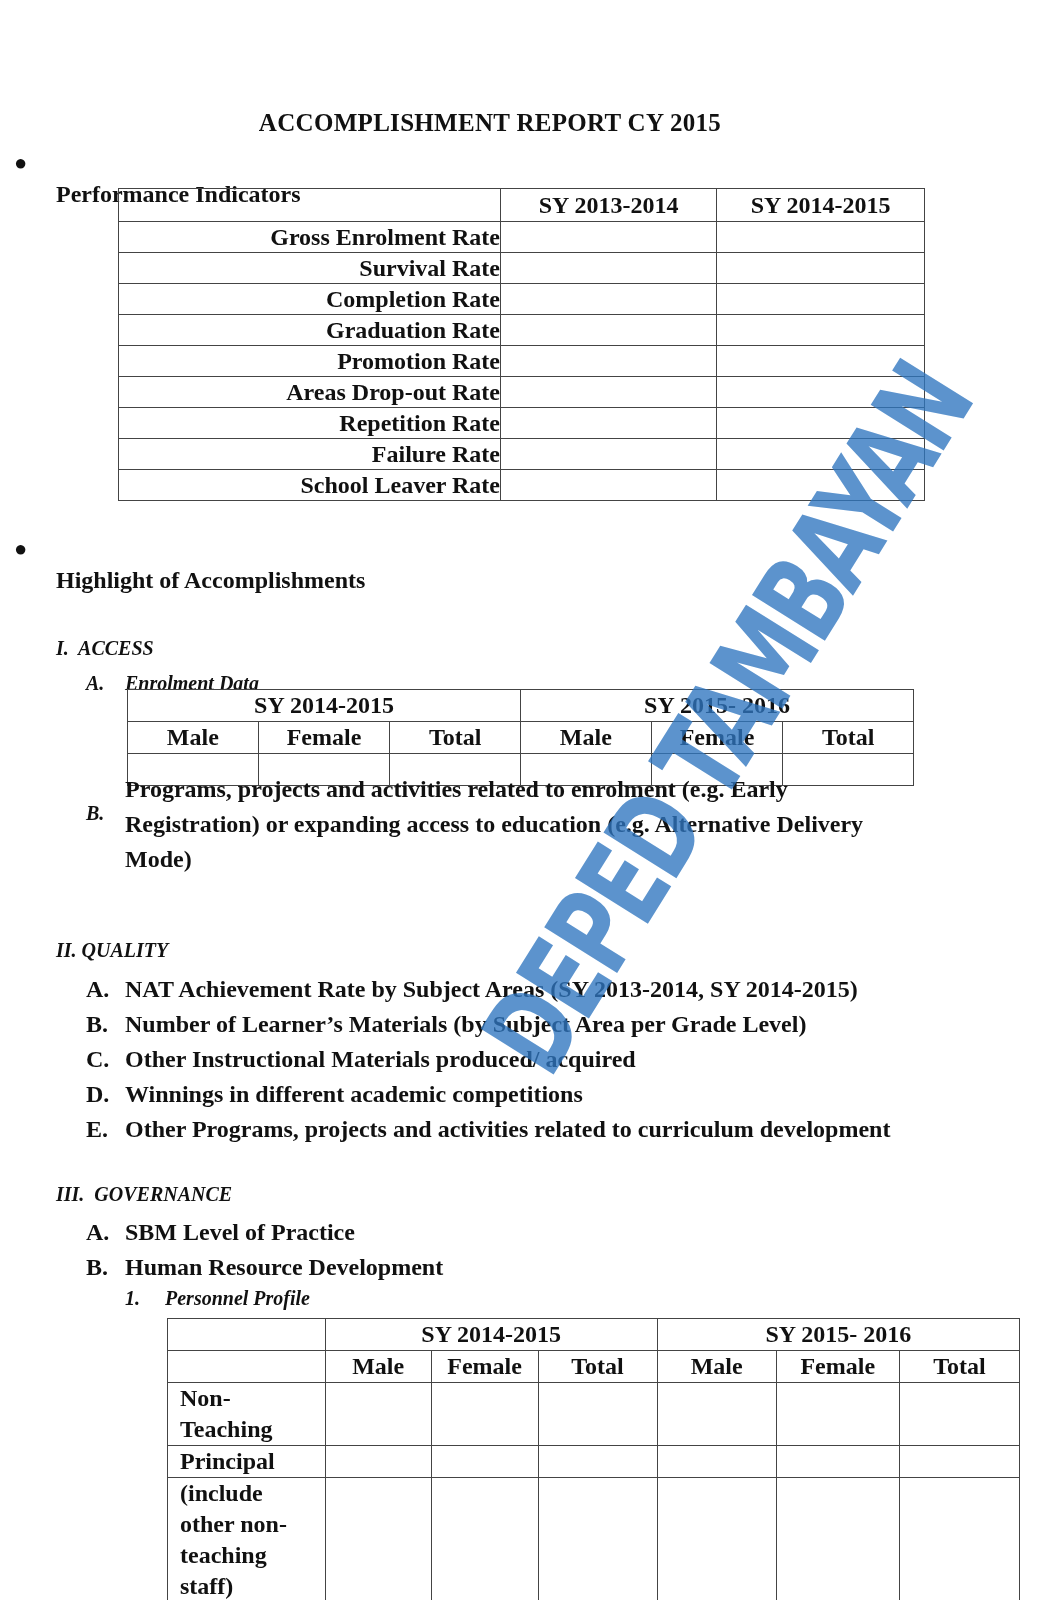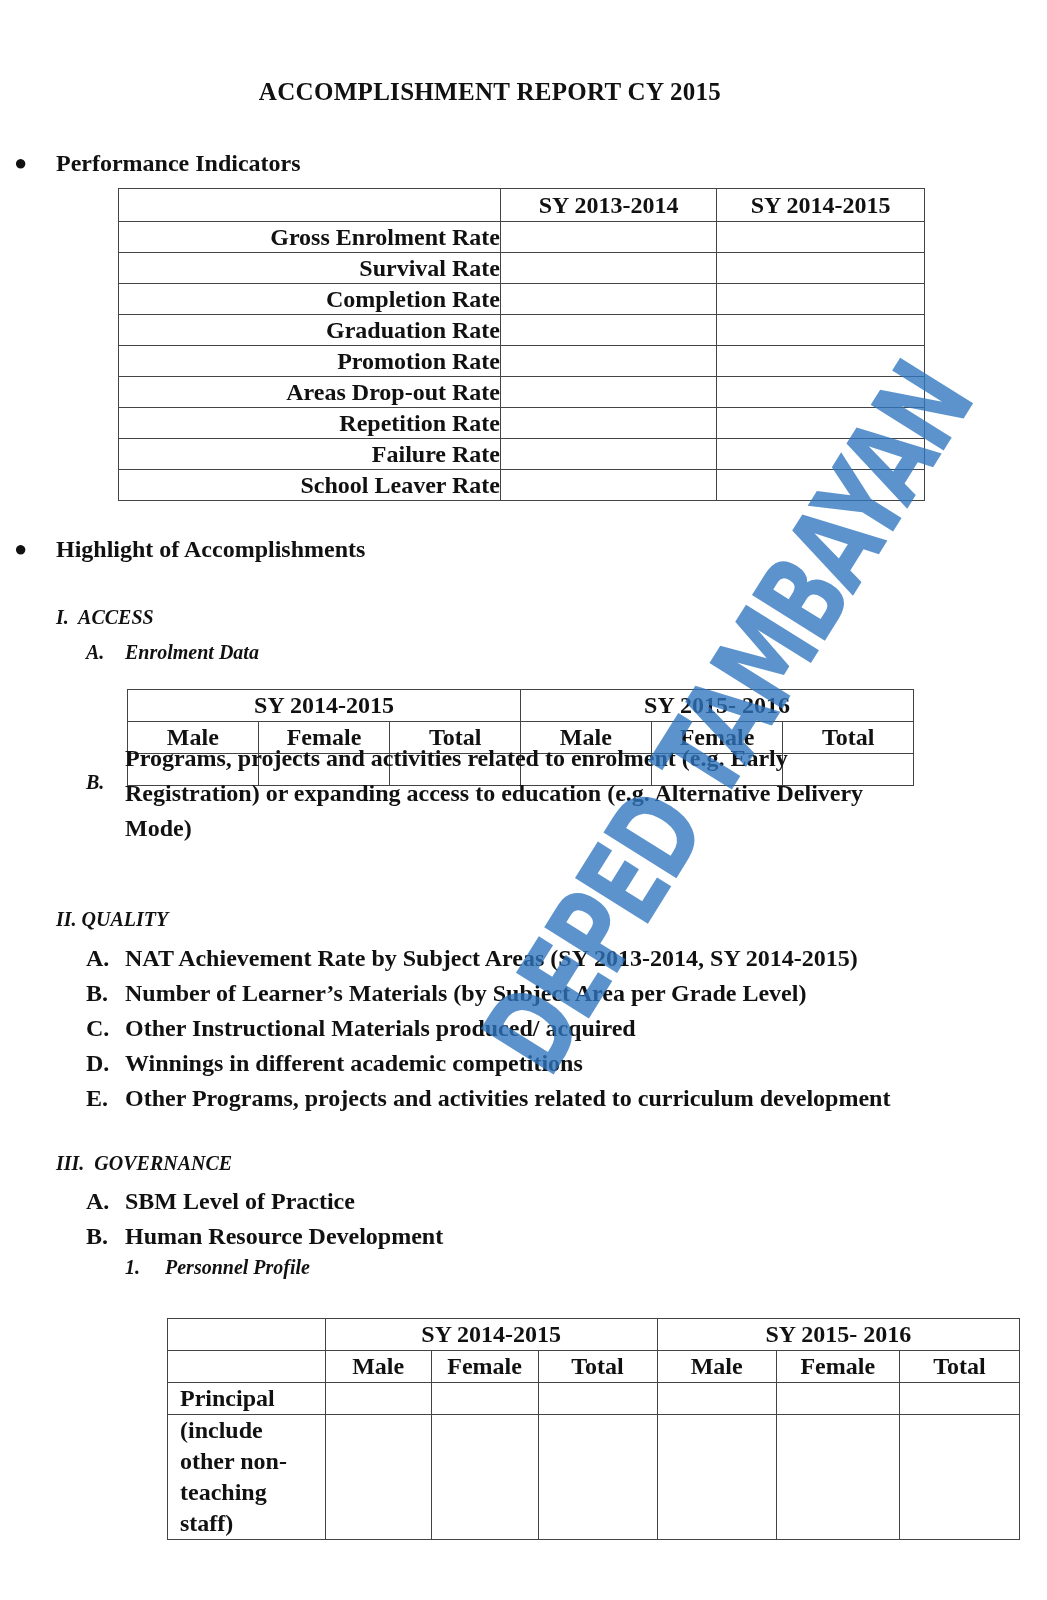--- a/index.html
+++ b/index.html
@@ -1,18 +1,18 @@
 <!DOCTYPE html>
 <html><head>
 <meta charset="utf-8">
 <style>
   html, body { margin:0; padding:0; background:#ffffff; }
   body { width:1047px; height:1600px; position:relative; overflow:hidden;
          font-family:"Liberation Serif","DejaVu Serif",serif; color:#111; }
-  .abs { position:absolute; }
+  .abs { position:absolute;margin-top:31px; }
   .title { left:0; width:980px; top:78px; text-align:center; font-weight:bold; font-size:25px; letter-spacing:0.3px; }
   .bullet-line { font-weight:bold; font-size:24px; }
   .bullet { position:absolute; left:14px; font-size:22px; }
   .h { font-weight:bold; font-size:20px;font-style:italic; }
   table { border-collapse:collapse; position:absolute; }
   td, th { border:1.6px solid #444; padding:0; font-weight:bold; font-size:24px; }
   #perf { left:118px; top:188px; width:807px; }
   #perf td { height:30px; }
   #perf td.lab { padding-left:12px; text-align:right; }
   #perf th { text-align:center; height:32px; }
@@ -177,20 +177,30 @@
   </tr>
   <tr>
     <th></th>
     <th>Male</th>
     <th>Female</th>
     <th>Total</th>
     <th>Male</th>
     <th>Female</th>
     <th>Total</th>
   </tr>
+  <tr style="height:62px">
+    <td class="lab" style="white-space:pre-line">Non-
+Teaching</td>
+    <td></td>
+        <td></td>
+        <td></td>
+    <td></td>
+        <td></td>
+        <td></td>
+  </tr>
   <tr>
     <td class="lab">Principal</td>
     <td></td>
         <td></td>
         <td></td>
     <td></td>
         <td></td>
         <td></td>
   </tr>
   <tr style="height:124px">

